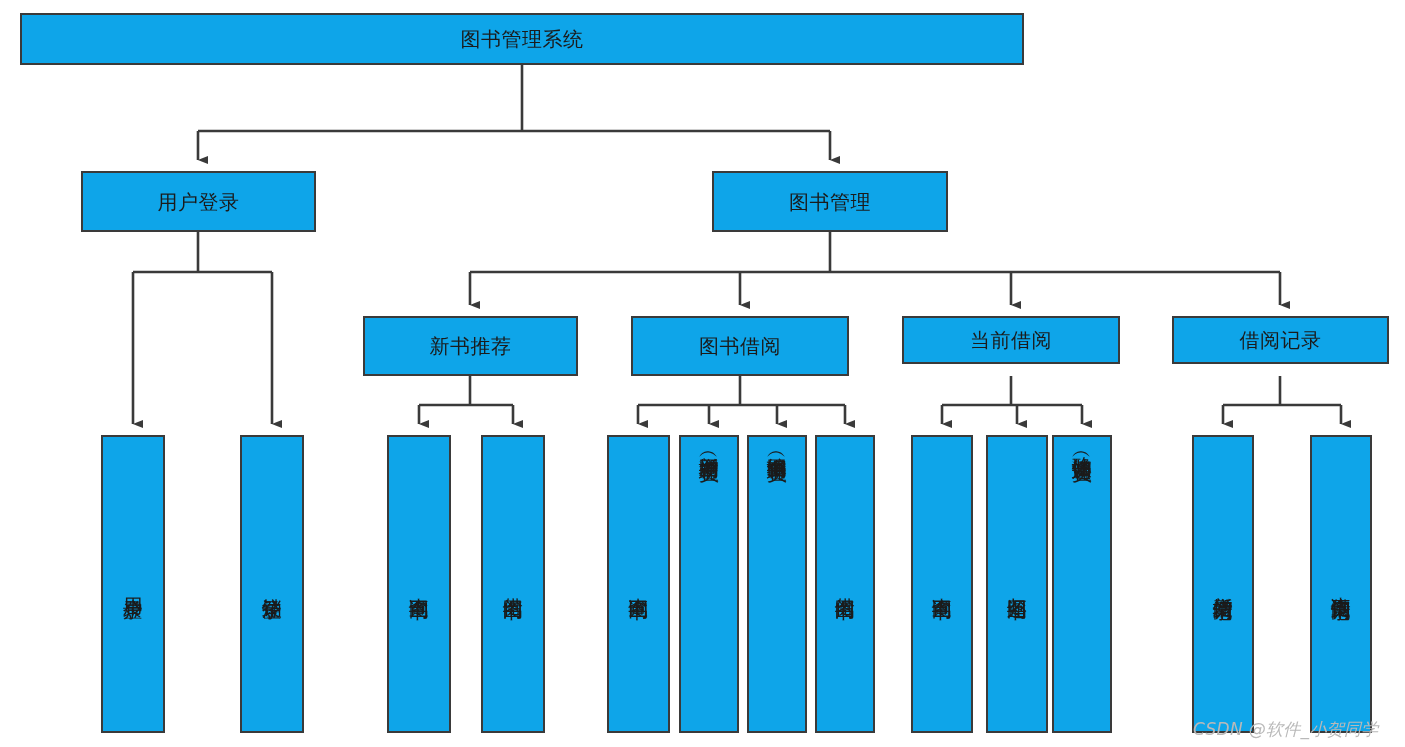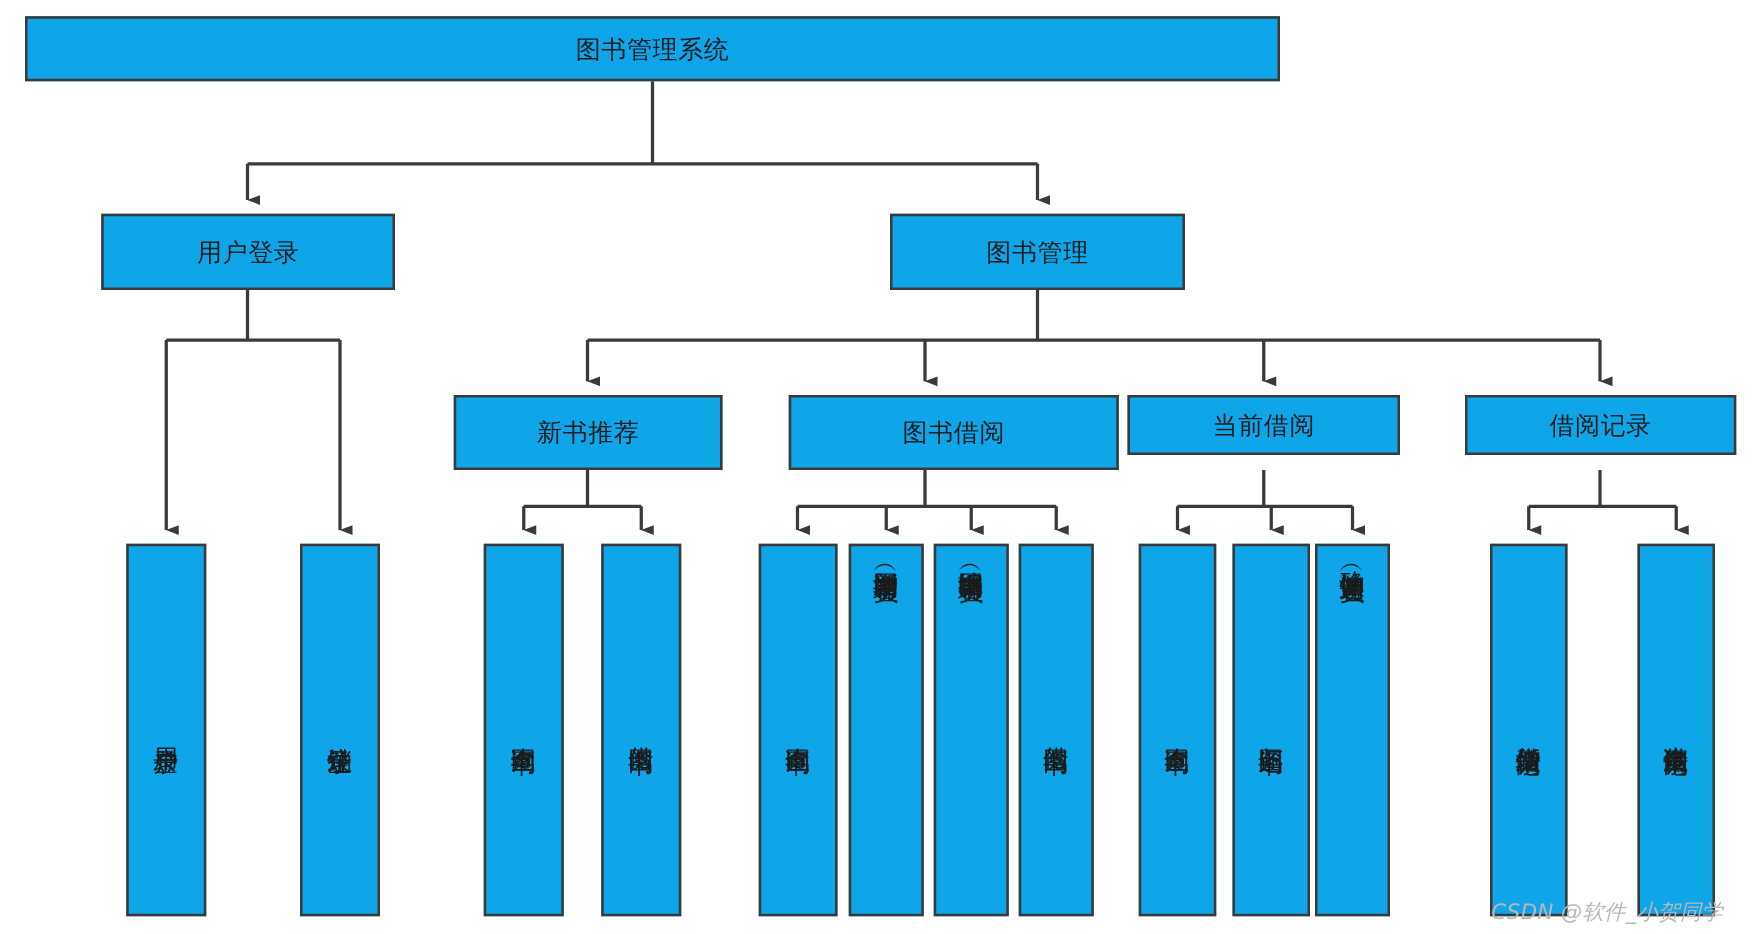--- a/index.html
+++ b/index.html
@@ -132,21 +132,21 @@
   <div class="node-box node-h" style="left:81px; top:171px; width:235px; height:61px;">
     <span class="node-label">用户登录</span>
   </div>
   <div class="node-box node-h" style="left:712px; top:171px; width:236px; height:61px;">
     <span class="node-label">图书管理</span>
   </div>
 
   <div class="node-box node-h" style="left:363px; top:316px; width:215px; height:60px;">
     <span class="node-label">新书推荐</span>
   </div>
-  <div class="node-box node-h" style="left:631px; top:316px; width:264px; height:60px;">
+  <div class="node-box node-h" style="left:631px; top:316px; width:218px; height:60px;">
     <span class="node-label">图书借阅</span>
   </div>
   <div class="node-box node-h" style="left:902px; top:316px; width:218px; height:48px;">
     <span class="node-label">当前借阅</span>
   </div>
   <div class="node-box node-h" style="left:1172px; top:316px; width:217px; height:48px;">
     <span class="node-label">借阅记录</span>
   </div>
 
   <div class="node-box node-v center-v" style="left:101px; top:435px; width:64px; height:298px;">

